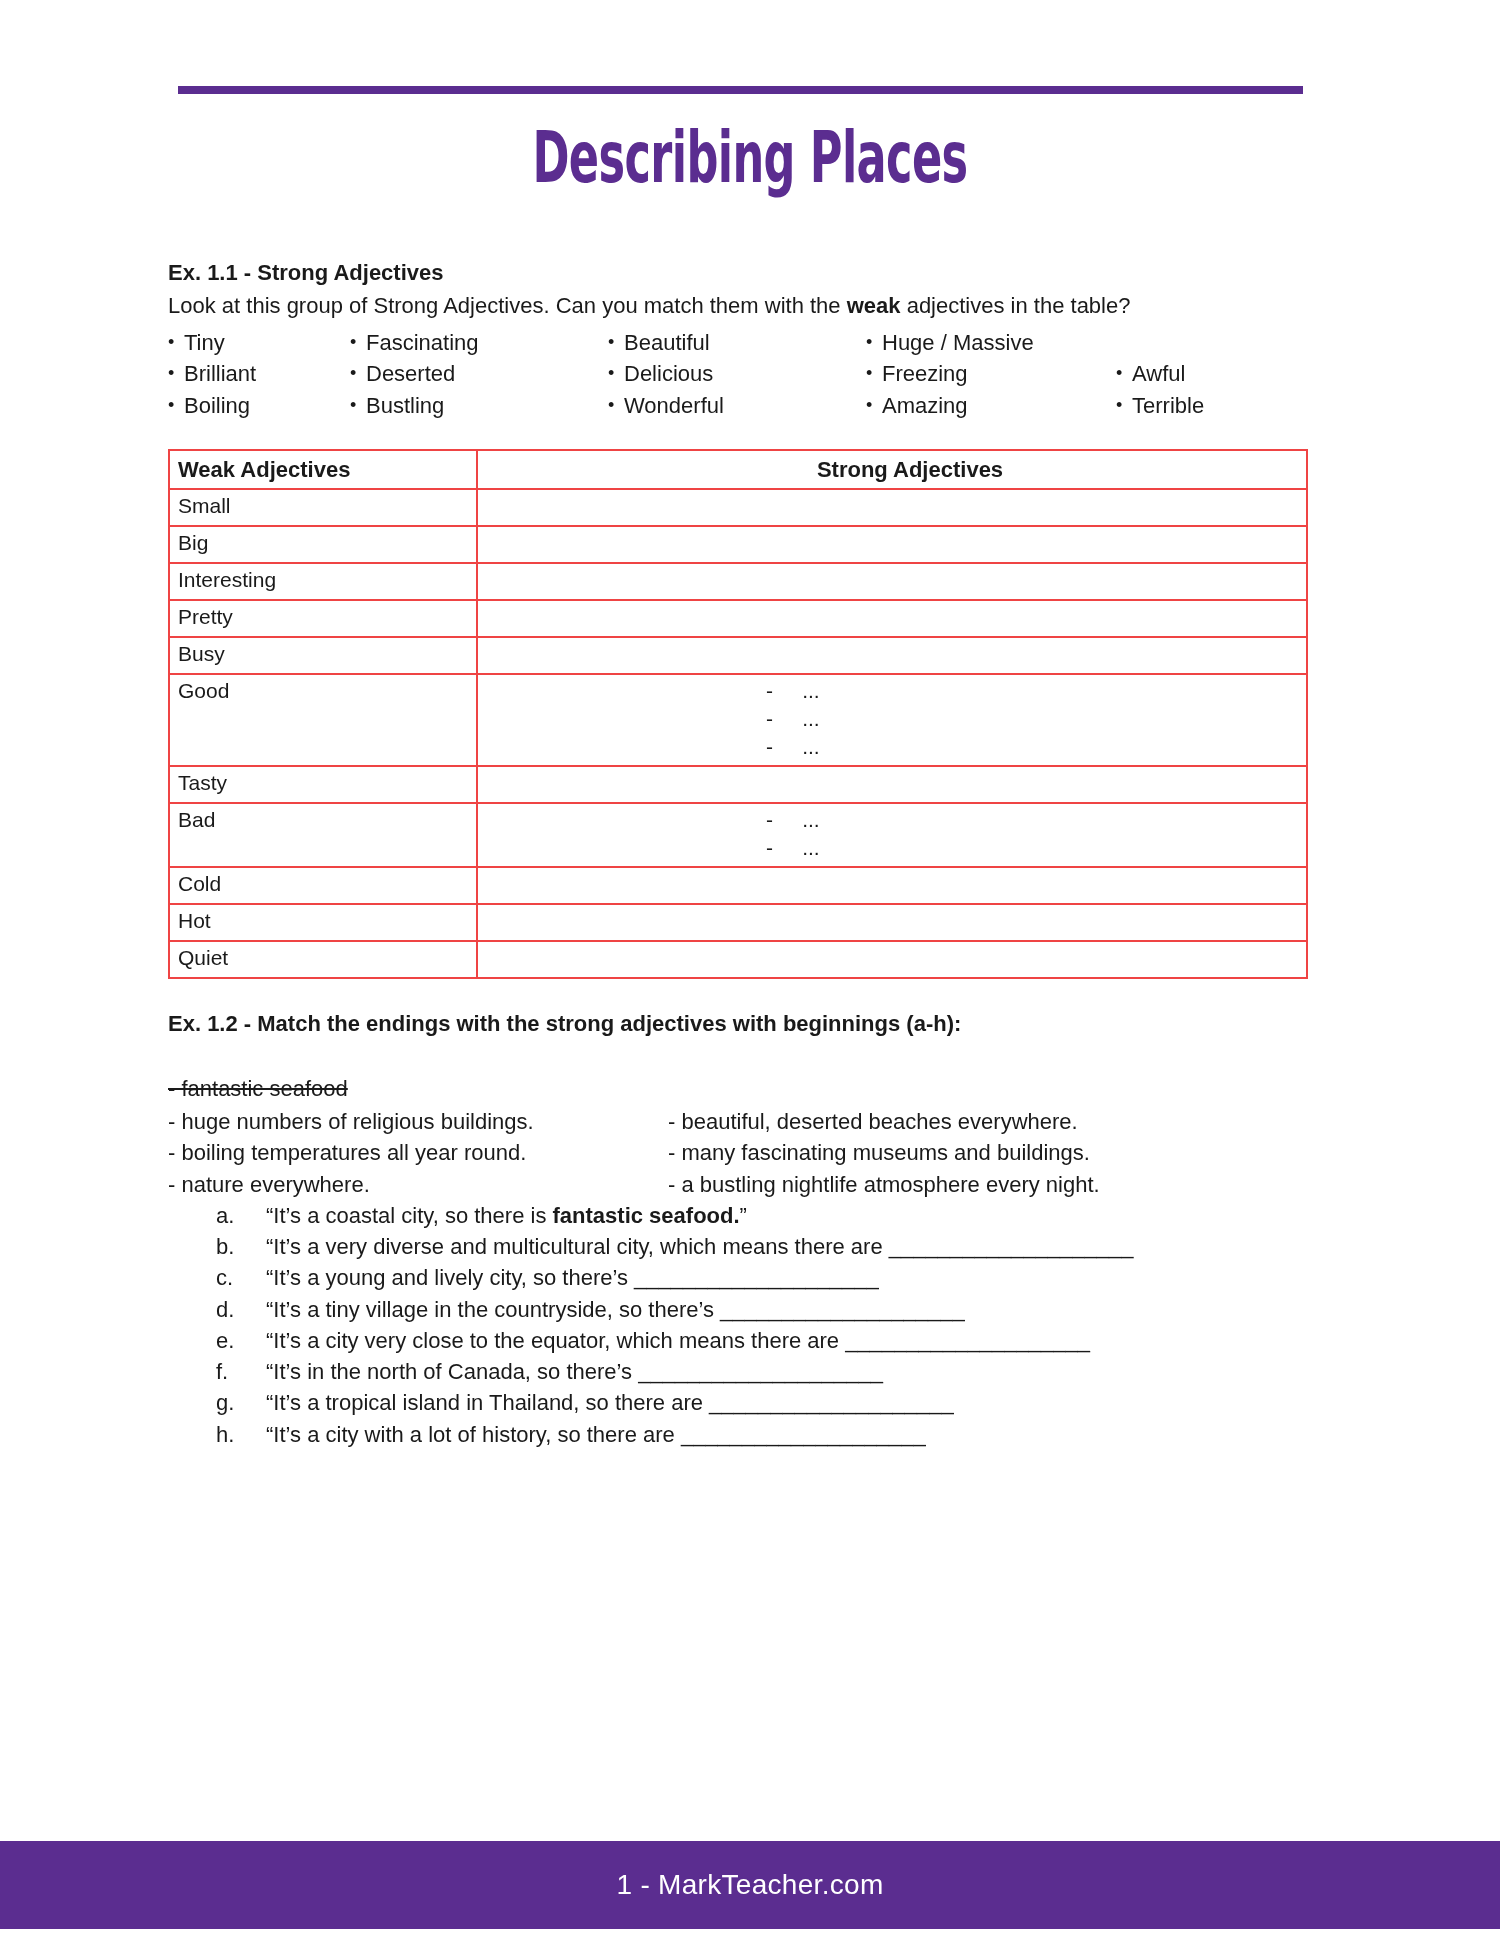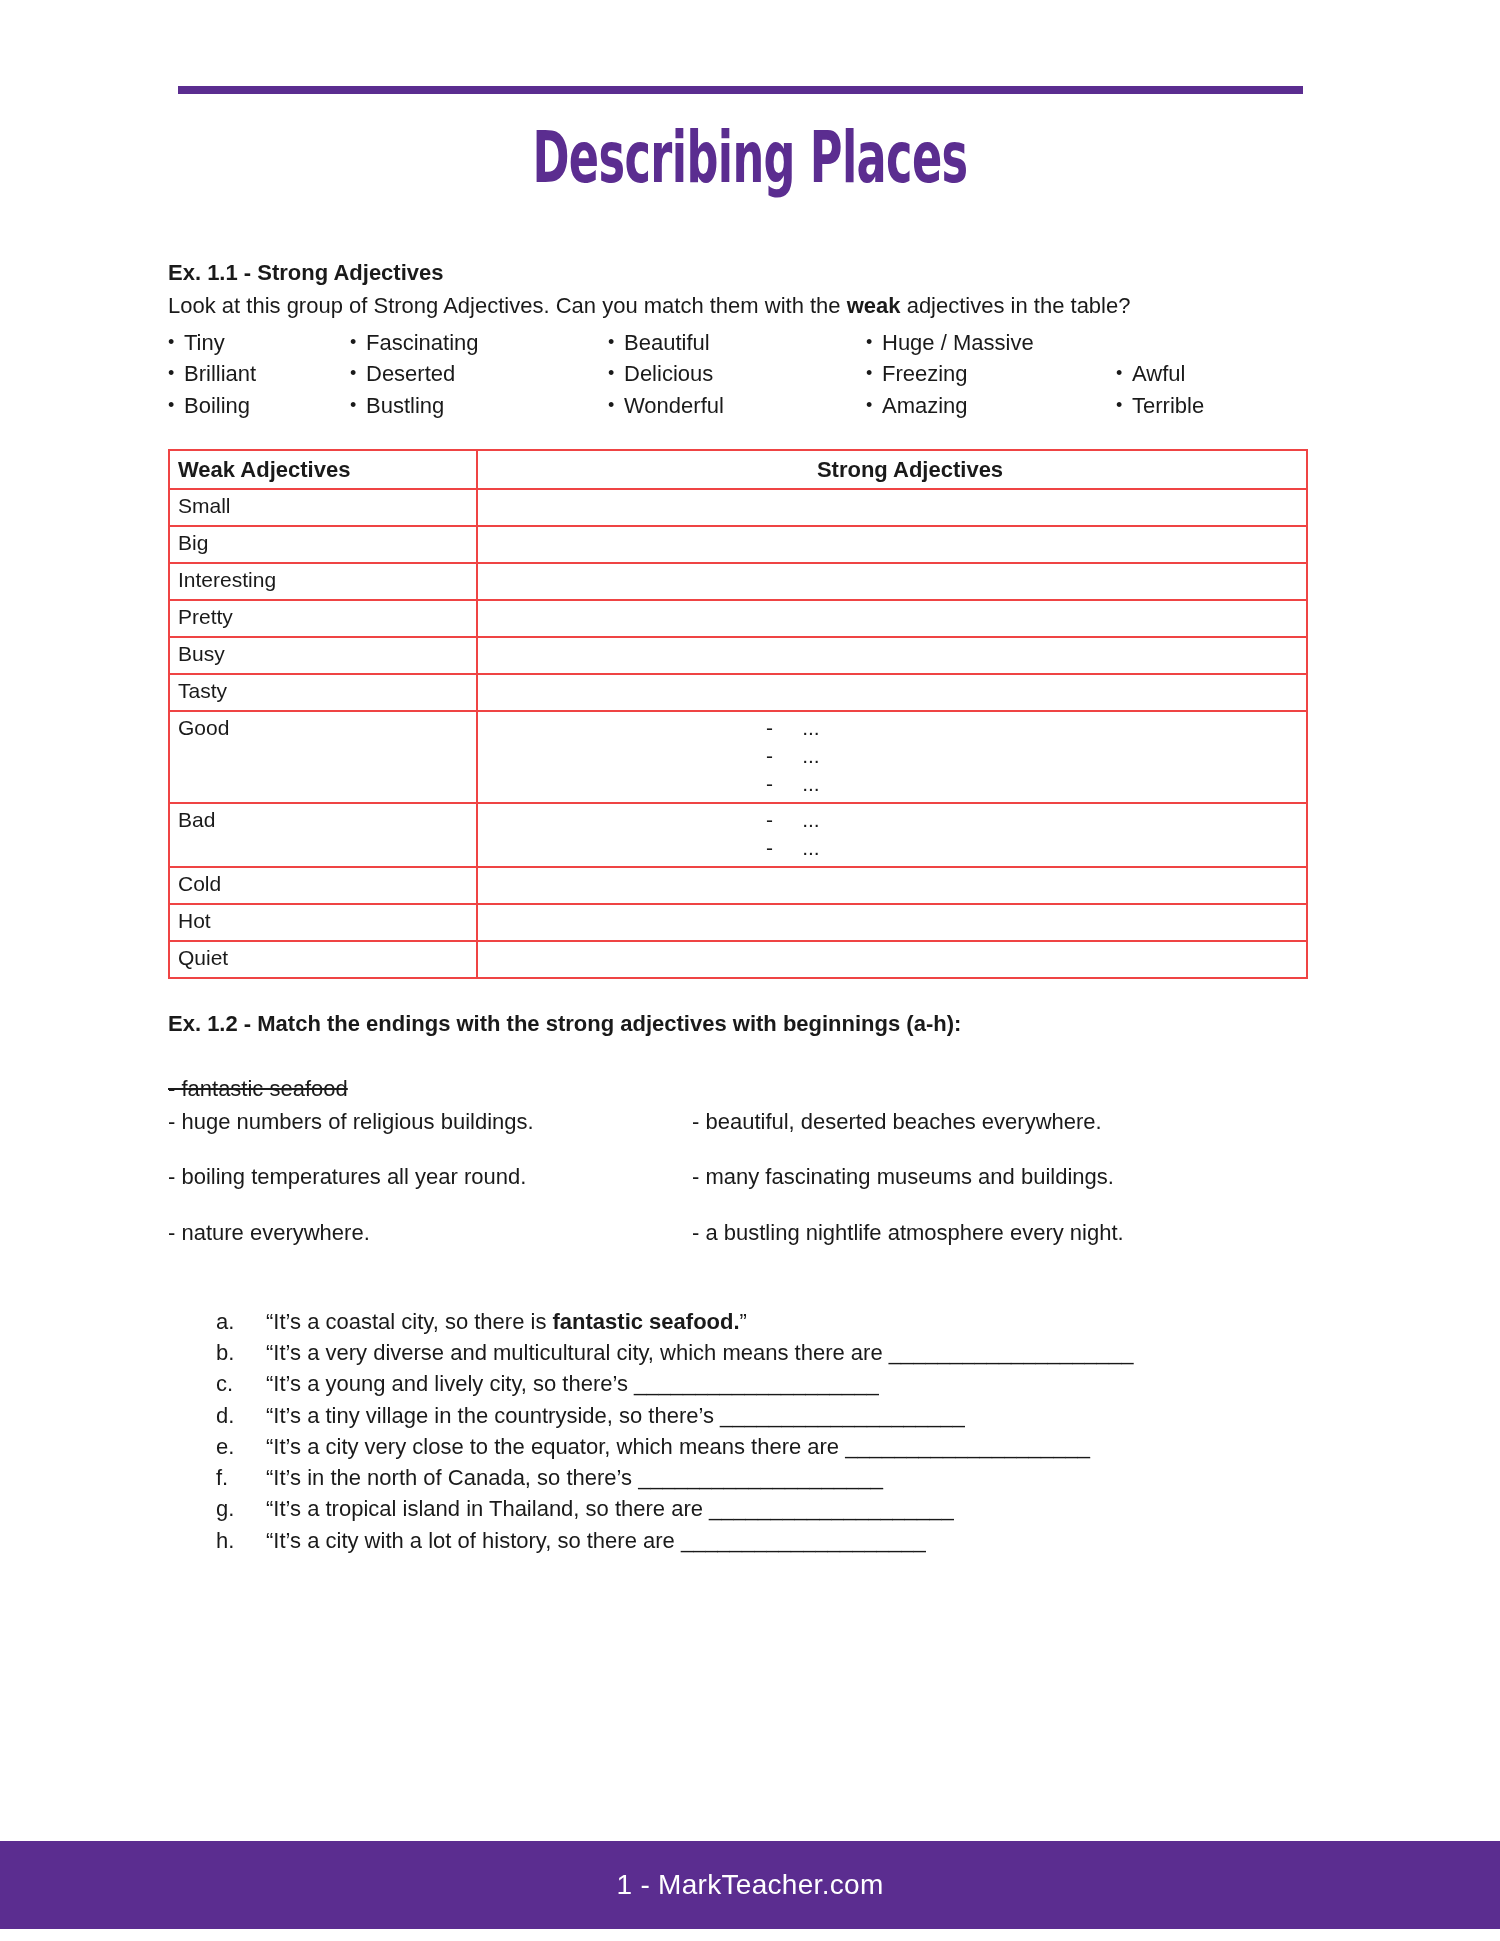--- a/index.html
+++ b/index.html
@@ -148,22 +148,20 @@
     display: inline-block;
     margin: 0 0 4px 0;
     padding-right: 6px;
   }
 
   .phrases {
     display: grid;
     grid-template-columns: 500px 640px;
     column-gap: 0;
     row-gap: 0;
-    margin-bottom: 34px;
-    gap: 24px;
   }
   .phrase {
     font-size: 22px;
     line-height: 1.42;
     white-space: nowrap;
   }
   .phrase.blankcell { visibility: hidden; }
 
   
   ol.letters {
@@ -262,32 +260,32 @@
           </tr>
           <tr>
             <td class="c1 row-label">Pretty</td>
             <td>&nbsp;</td>
           </tr>
           <tr>
             <td class="c1 row-label">Busy</td>
             <td>&nbsp;</td>
           </tr>
           <tr>
-            <td class="c1 row-label">Tasty</td>
-            <td>&nbsp;</td>
-          </tr>
-          <tr>
             <td class="c1 row-label">Good</td>
             <td>
               <ul class="blank-list">
                 <li>-     ...</li>
                 <li>-     ...</li>
                 <li>-     ...</li>
               </ul>
             </td>
+          </tr>
+          <tr>
+            <td class="c1 row-label">Tasty</td>
+            <td>&nbsp;</td>
           </tr>
           <tr>
             <td class="c1 row-label">Bad</td>
             <td>
               <ul class="blank-list">
                 <li>-     ...</li>
                 <li>-     ...</li>
               </ul>
             </td>
           </tr>

